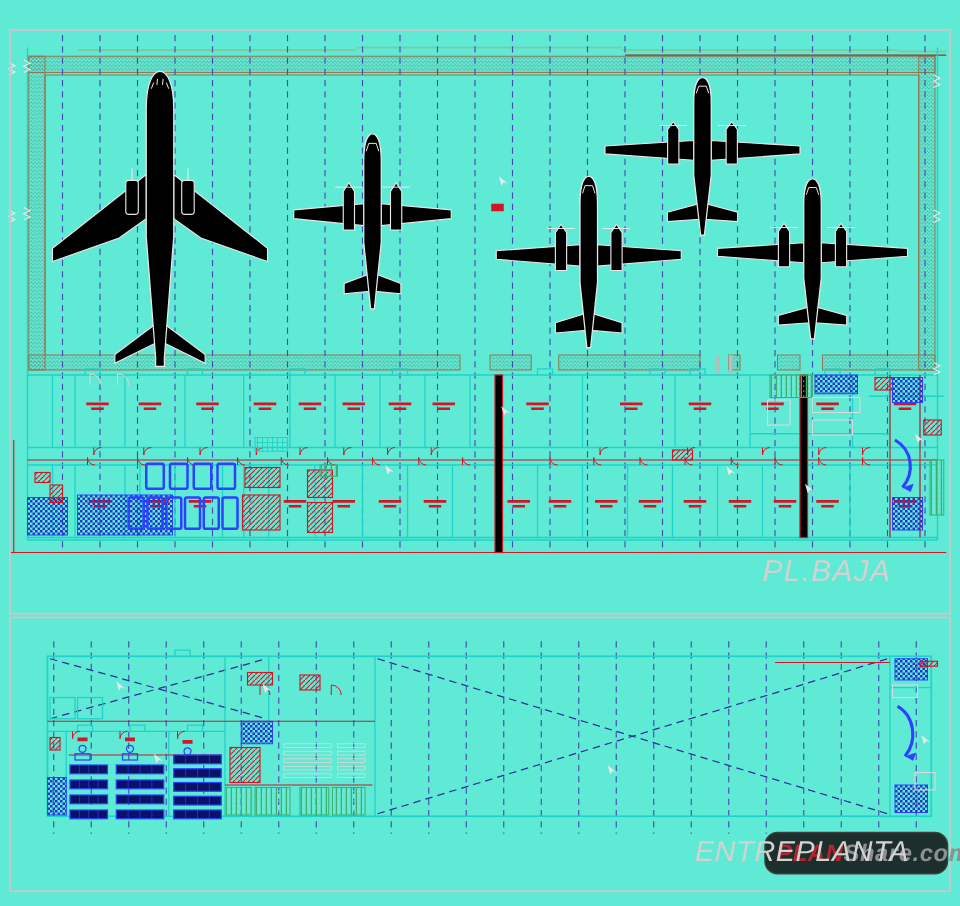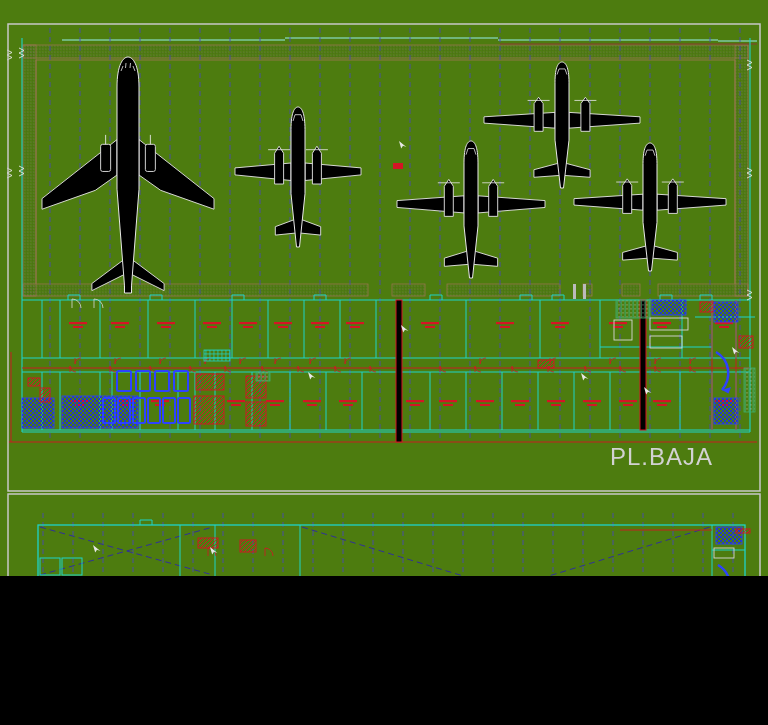--- a/index.html
+++ b/index.html
@@ -1,16 +1,16 @@
 <!DOCTYPE html>
 <html><head>
 <meta charset="utf-8">
 <style>
   html,body{margin:0;padding:0;background:#000;}
-  .sheet{width:768px;height:576px;background:#4d7c0f;position:relative;overflow:hidden;}
+  .sheet{width:768px;height:725px;background:#5eead4;position:relative;overflow:hidden;font-style:italic;}
   svg{display:block;}
   text{font-family:"Liberation Sans", sans-serif;}
   .title{fill:#d2d2d2;font-size:24px;letter-spacing:1px;}
   .title-mezz{fill:#d2d2d2;font-size:23px;letter-spacing:0.5px;}
   .wm-box{fill:#151515;fill-opacity:0.88;stroke:#3d3d3d;stroke-width:1.2;}
   .wm-text{font-size:19px;font-weight:bold;letter-spacing:0.5px;}
   .wm-red{fill:#b3242e;}
   .wm-gray{fill:#8f8f8f;}
 </style>
 </head>

